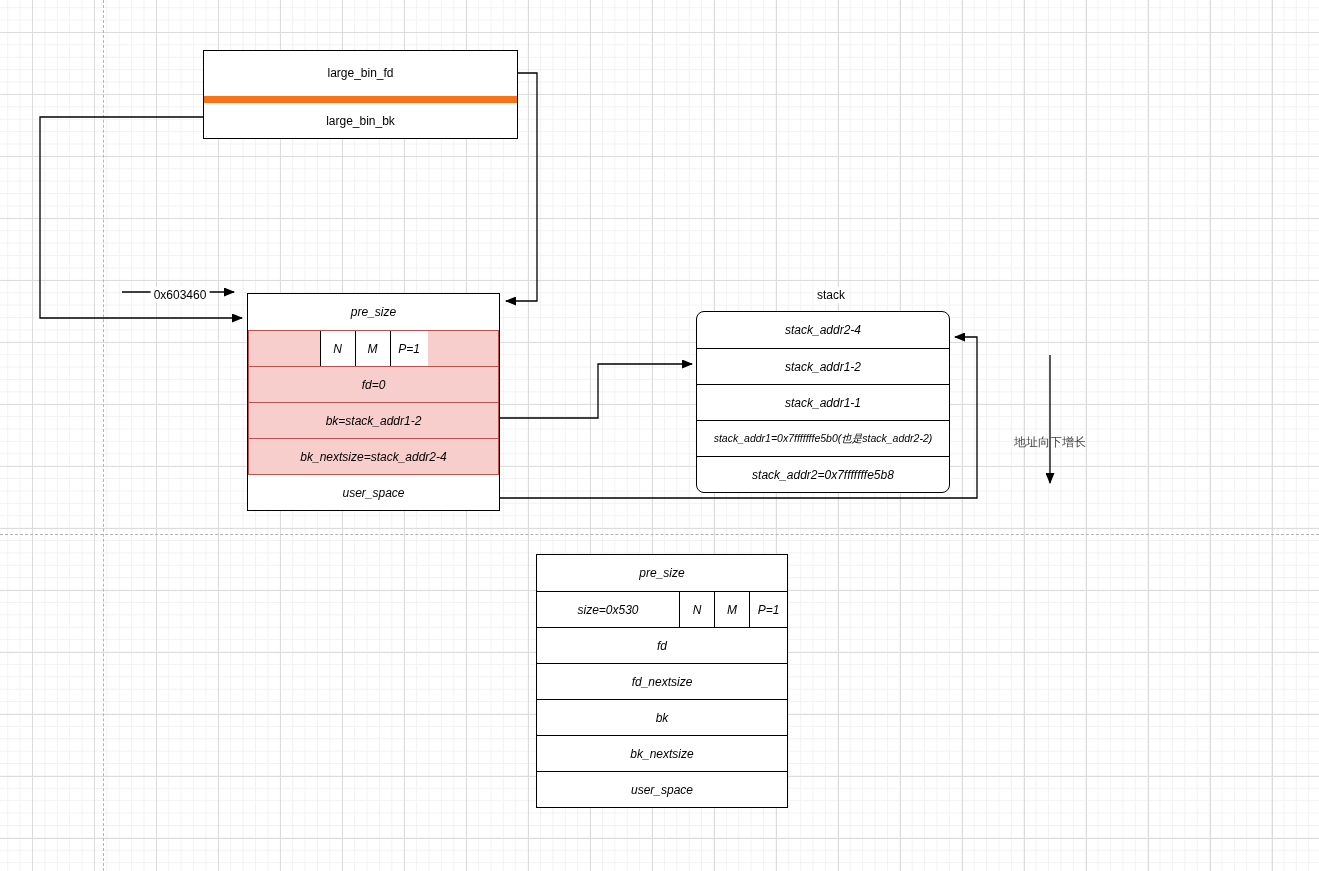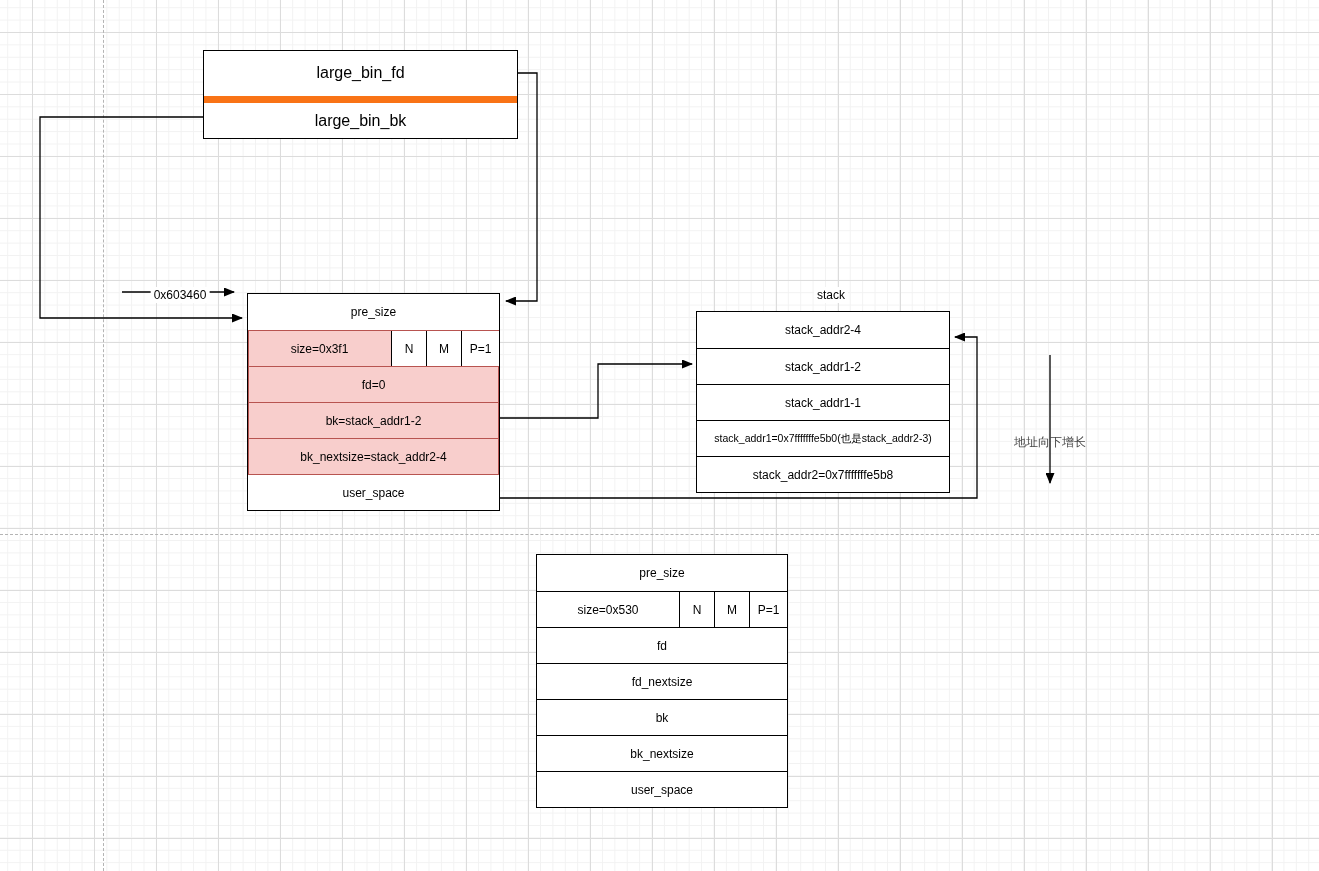--- a/index.html
+++ b/index.html
@@ -12,34 +12,34 @@
       linear-gradient(to right,#f2f2f2 1px,transparent 1px),
       linear-gradient(to bottom,#f2f2f2 1px,transparent 1px);
     background-size:62px 62px,62px 62px,12.4px 12.4px,12.4px 12.4px;
     background-position:32px 32px,32px 32px,32px 32px,32px 32px;
   }
   .pagebreak-v{position:absolute;left:103px;top:0;bottom:0;width:0;border-left:1px dashed #b4b4b4;z-index:1;}
   .pagebreak-h{position:absolute;top:534px;left:0;right:0;height:0;border-top:1px dashed #b4b4b4;z-index:1;}
 
   .box{position:absolute;box-sizing:border-box;border:1px solid #000;background:#fff;z-index:2;}
   .row{height:36px;display:flex;align-items:center;justify-content:center;
-       box-sizing:border-box;border-top:1px solid #000;font-size:12px;text-align:center;}
+       box-sizing:border-box;border-top:1px solid #000;font-size:12px;text-align:center;font-style:italic;}
   .row:first-child{border-top:none;}
   .row.hl{background:#f8cecc;border-top-color:#b85450;
           box-shadow:inset 1px 0 #b85450,inset -1px 0 #b85450;}
   .row.hl + .row{border-top-color:#b85450;}
   .row.size{padding:0;}
   .cell{display:flex;align-items:center;justify-content:center;height:100%;box-sizing:border-box;font-size:12px;}
   .cell.lbl{flex:1;}
   .cell.flag{width:35px;border-left:1px solid #000;background:#fff;}
   .cell.flag.last{width:38px;}
   .row.tight{font-size:10.5px;white-space:nowrap;}
 
   .bigrow{height:44.5px;display:flex;align-items:center;justify-content:center;
-          box-sizing:border-box;font-size:16px;}
+          box-sizing:border-box;font-size:12px;}
   .bigrow + .bigrow{border-top:7px solid #f97316;}
 
   .floatlabel{position:absolute;transform:translate(-50%,-50%);font-size:12px;
               white-space:nowrap;z-index:4;margin-top:32px;}
   .floatlabel.whitebg{background:#fff;padding:1px 3px;}
   .floatlabel.gray{color:#444;}
 
   svg.wires{position:absolute;left:0;top:0;z-index:3;pointer-events:none;}
 </style>
 </head>
@@ -65,36 +65,35 @@
   </svg>
 
   <div class="box" style="left:203px;top:50px;width:315px;height:89px;">
     <div class="bigrow">large_bin_fd</div>
     <div class="bigrow">large_bin_bk</div>
   </div>
 
   <div class="box" style="left:247px;top:293px;width:253px;">
     <div class="row">pre_size</div>
     <div class="row hl size">
-      <div class="cell lbl">size=0x3f1</div>
       <div class="cell flag">N</div>
       <div class="cell flag">M</div>
       <div class="cell flag last">P=1</div>
     </div>
     <div class="row hl">fd=0</div>
     <div class="row hl">bk=stack_addr1-2</div>
     <div class="row hl">bk_nextsize=stack_addr2-4</div>
     <div class="row">user_space</div>
   </div>
 
-  <div class="box" style="left:696px;top:311px;width:254px;">
+  <div class="box" style="left:696px;top:311px;width:254px;border-radius:8px;">
     <div class="row">stack_addr2-4</div>
     <div class="row">stack_addr1-2</div>
     <div class="row">stack_addr1-1</div>
-    <div class="row tight">stack_addr1=0x7fffffffe5b0(也是stack_addr2-3)</div>
+    <div class="row tight">stack_addr1=0x7fffffffe5b0(也是stack_addr2-2)</div>
     <div class="row">stack_addr2=0x7fffffffe5b8</div>
   </div>
 
   <div class="box" style="left:536px;top:554px;width:252px;">
     <div class="row">pre_size</div>
     <div class="row size">
       <div class="cell lbl">size=0x530</div>
       <div class="cell flag">N</div>
       <div class="cell flag">M</div>
       <div class="cell flag last">P=1</div>

